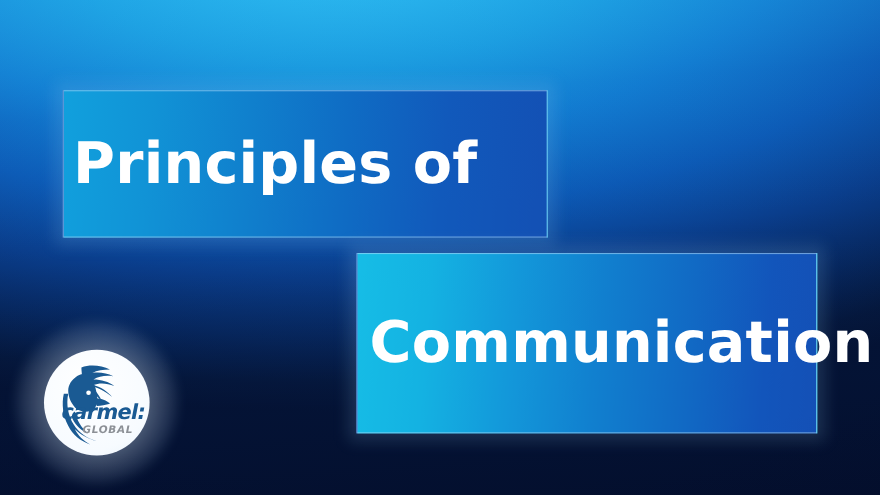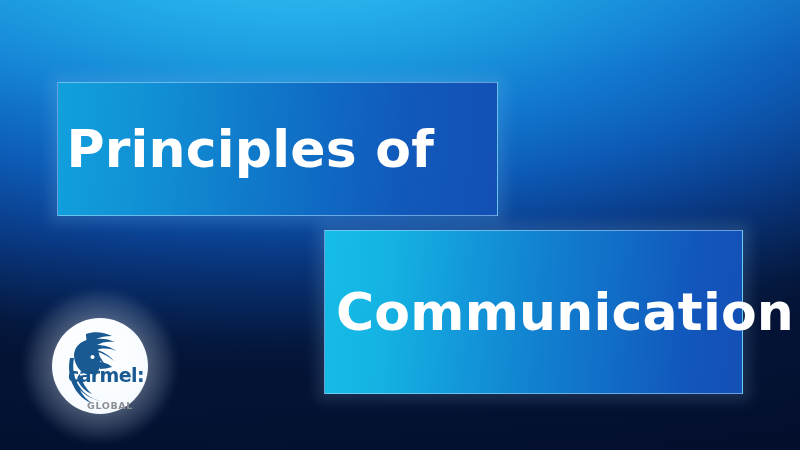--- a/index.html
+++ b/index.html
@@ -122,24 +122,25 @@
   #banner-communication .label {
     font-size: 52px;
     text-align: center;
     padding: 0 12px;
     box-sizing: border-box;
   }
 
   
   #logo {
     position: absolute;
-    left: 44px;
+    left: 32px;
     top: 310px;
     width: 112px;
     height: 112px;
+    font-style: italic;
   }
   #logo .halo {
     position: absolute;
     left: -18px;
     top: -18px;
     width: 148px;
     height: 148px;
     border-radius: 50%;
     background: radial-gradient(circle at 50% 50%,
       rgba(255,255,255,0.55) 0%,
@@ -175,21 +176,21 @@
     line-height: 1;
     text-indent: 12px;
   }
   #logo .wm-sub {
     display: block;
     font-size: 9.5px;
     font-weight: 700;
     color: #8c9096;
     letter-spacing: 0.6px;
     line-height: 1;
-    margin-top: 16px;
+    margin-top: 2px;
     text-indent: 20px;
   }
 </style>
 </head>
 <body>
 
 <div id="slide">
 
   <div class="bg-base"></div>
   <div class="bg-tint"></div>

